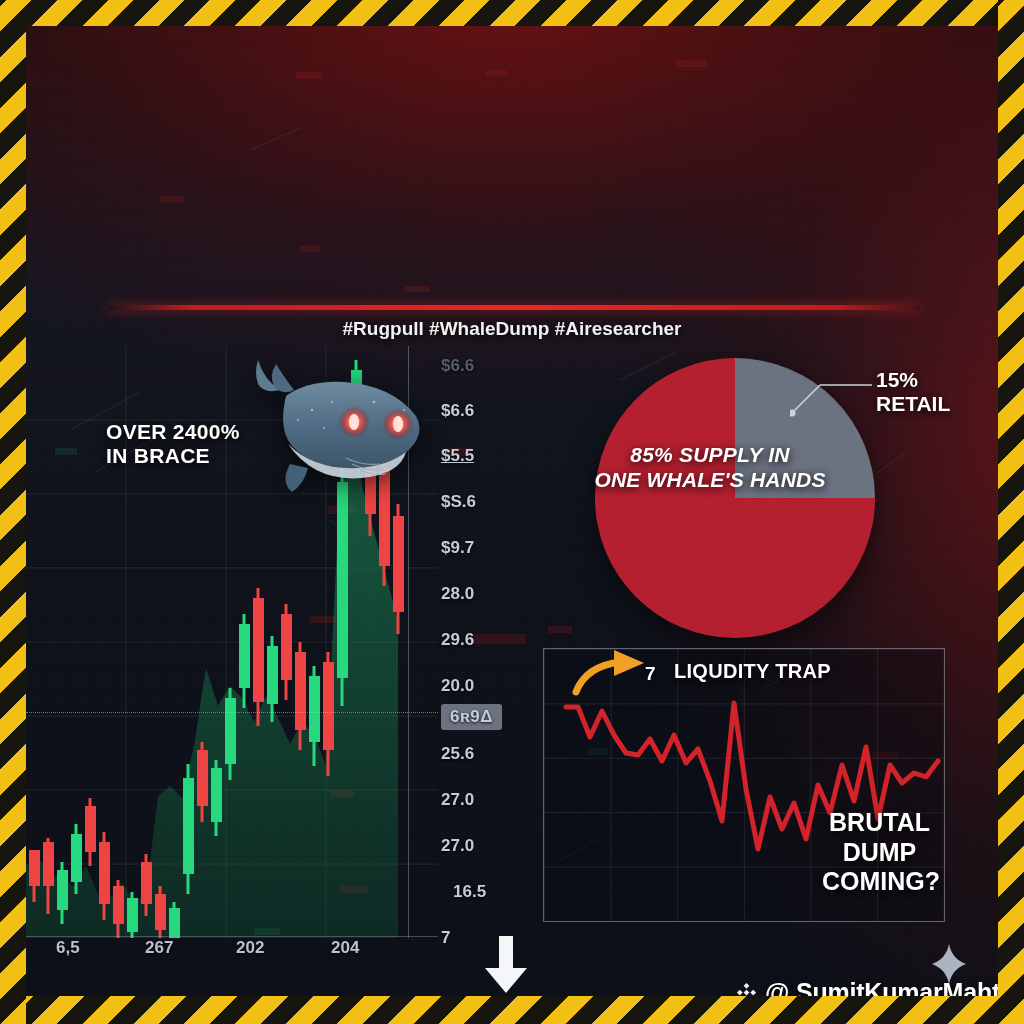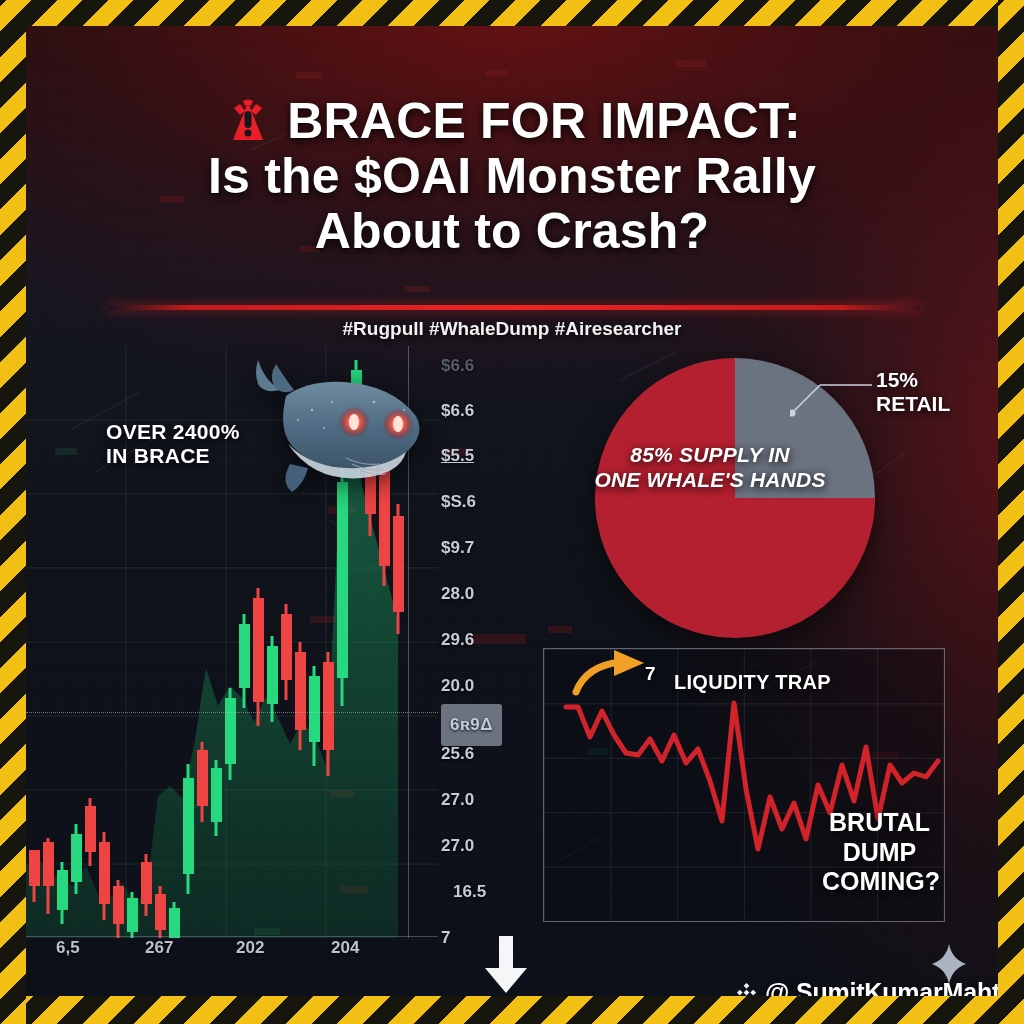--- a/index.html
+++ b/index.html
@@ -48,21 +48,21 @@
 
   
   .candle-panel{position:absolute;left:26px;top:346px;width:412px;height:592px;z-index:20;}
   .candle-axis{position:absolute;left:408px;top:346px;width:1px;height:592px;
     background:rgba(150,160,180,.45);z-index:22;}
   .ylabels{position:absolute;left:441px;top:346px;width:80px;height:600px;z-index:25;}
   .ylabels span{position:absolute;left:0;color:#c4ccd8;font-size:17px;font-weight:bold;
     text-shadow:0 1px 3px rgba(0,0,0,.9);}
   .ylabels span.dim{color:#555d6b;}
   .pricetag{position:absolute;left:-5px;background:#6b7280;color:#e8edf5;font-size:15px;
-    font-weight:bold;padding:11px 9px;border-radius:3px;letter-spacing:.5px;}
+    font-weight:bold;padding:3px 9px;border-radius:3px;letter-spacing:.5px;}
   .crosshair{position:absolute;left:26px;width:412px;height:0;border-top:1px dotted rgba(190,200,215,.55);z-index:23;}
   .xlabels{position:absolute;left:26px;top:938px;width:420px;height:36px;z-index:25;}
   .xlabels span{position:absolute;color:#b9c2ce;font-size:17px;font-weight:bold;
     text-shadow:0 1px 3px rgba(0,0,0,.9);}
   .xaxis-line{position:absolute;left:26px;top:936px;width:412px;height:1px;
     background:rgba(150,160,180,.40);z-index:22;}
   .over-label{position:absolute;left:106px;top:420px;z-index:30;color:#fff;
     font-size:21px;font-weight:bold;line-height:1.16;letter-spacing:.3px;
     text-shadow:0 2px 7px rgba(0,0,0,.9);}
 
@@ -87,21 +87,21 @@
   .line-panel{position:absolute;left:543px;top:648px;width:400px;height:272px;z-index:25;
     border:1px solid rgba(185,195,210,.48);
     background:rgba(8,11,18,.40);}
   .line-grid{position:absolute;inset:0;
     background-image:
       linear-gradient(to right, rgba(150,165,190,.13) 1px, transparent 1px),
       linear-gradient(to bottom, rgba(150,165,190,.13) 1px, transparent 1px);
     background-size:66.6px 54.4px;}
   .liq-label{position:absolute;left:674px;top:660px;z-index:30;color:#fff;
     font-size:20px;font-weight:bold;letter-spacing:.3px;
-    text-shadow:0 2px 7px rgba(0,0,0,.9);margin-top:11px;}
+    text-shadow:0 2px 7px rgba(0,0,0,.9);}
   .seven{position:absolute;left:645px;top:663px;z-index:30;color:#fff;
     font-size:19px;font-weight:bold;text-shadow:0 2px 6px rgba(0,0,0,.9);}
   .arrow-orange{position:absolute;left:570px;top:650px;width:90px;height:50px;z-index:30;}
   .brutal{position:absolute;left:822px;top:808px;width:115px;z-index:30;color:#fff;
     font-size:25px;font-weight:bold;line-height:1.18;text-align:center;
     text-shadow:0 2px 8px rgba(0,0,0,.95);}
 
   
   .down-arrow{position:absolute;left:484px;top:936px;width:44px;height:58px;z-index:35;}
   .watermark{position:absolute;left:735px;top:978px;z-index:40;display:flex;align-items:center;gap:7px;
@@ -147,35 +147,20 @@
       <rect x="872" y="752" width="26" height="7"></rect>
     </g>
     <g fill="#1f6b4a" fill-opacity=".5">
       <rect x="55" y="448" width="22" height="7"></rect>
         <rect x="254" y="928" width="26" height="7"></rect>
       <rect x="700" y="480" width="8" height="8"></rect>
         <rect x="588" y="748" width="20" height="7"></rect>
     </g>
   </svg>
 
-  <div class="title-wrap">
-    <div class="t-line t1">
-      <svg class="siren" viewBox="0 0 50 46">
-        <path d="M25 3 L40 41 L10 41 Z" fill="#e81f26"></path>
-        <rect x="21.5" y="12" width="7" height="17" rx="3.5" fill="#141620"></rect>
-        <circle cx="25" cy="34" r="3.6" fill="#141620"></circle>
-        <path d="M11 9 L17 5 L22 12 L17 16 Z" fill="#e81f26"></path>
-        <path d="M39 9 L33 5 L28 12 L33 16 Z" fill="#e81f26"></path>
-        <path d="M20 2 q5 -3 10 0 l-2 5 q-3 -2 -6 0 Z" fill="#e81f26"></path>
-      </svg>
-      <span>BRACE FOR IMPACT:</span>
-    </div>
-    <div class="t-line t2">Is the $OAI Monster Rally</div>
-    <div class="t-line t3">About to Crash?</div>
-  </div>
 
   <div class="divider"></div>
   <div class="hashtags">#Rugpull #WhaleDump #Airesearcher</div>
 
   <div class="candle-panel">
     <svg width="412" height="592" viewBox="0 0 412 592">
       <defs>
         <linearGradient id="areaFill" x1="0" y1="0" x2="0" y2="1">
           <stop offset="0%" stop-color="#1fa567" stop-opacity=".55"></stop>
           <stop offset="100%" stop-color="#11663f" stop-opacity=".30"></stop>

